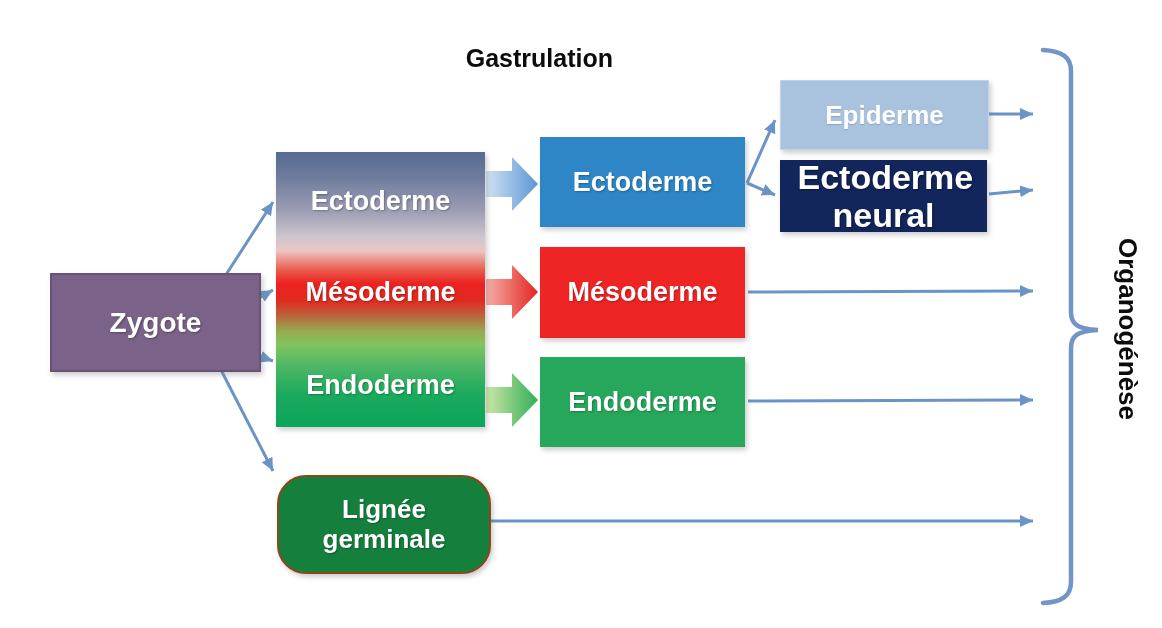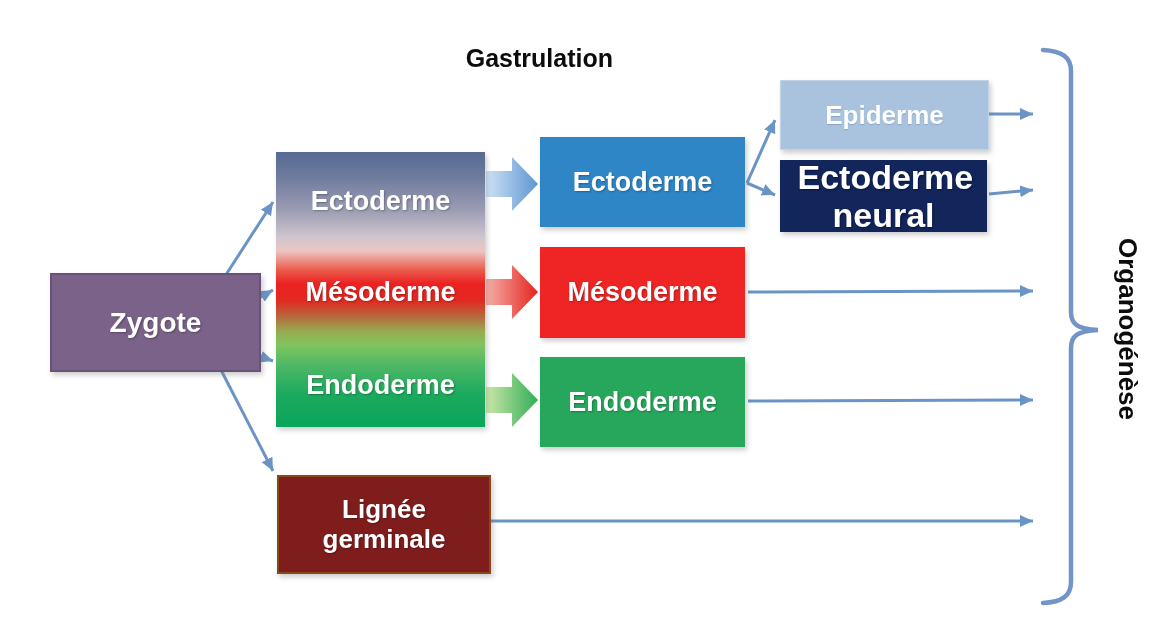--- a/index.html
+++ b/index.html
@@ -139,17 +139,17 @@
 
   <div class="box gast gast-ecto" style="background-color: rgb(46, 134, 198);">Ectoderme</div>
   <div class="box gast gast-meso" style="background-color: rgb(238, 37, 36);">Mésoderme</div>
   <div class="box gast gast-endo" style="background-color: rgb(39, 167, 92);">Endoderme</div>
 
   <div class="box epiderme" style="background-color: rgb(169, 195, 222);">Epiderme</div>
   <div class="box neural" style="background-color: rgb(18, 38, 92);">
     <div class="inner">Ectoderme neural</div>
   </div>
 
-  <div class="box germline" style="background-color: #7f1d1d;">
+  <div class="box germline" style="background-color: #15803d; border-radius: 29px;">
     <div class="inner">Lignée germinale</div>
   </div>
 
 </div>
 
 </body></html>

